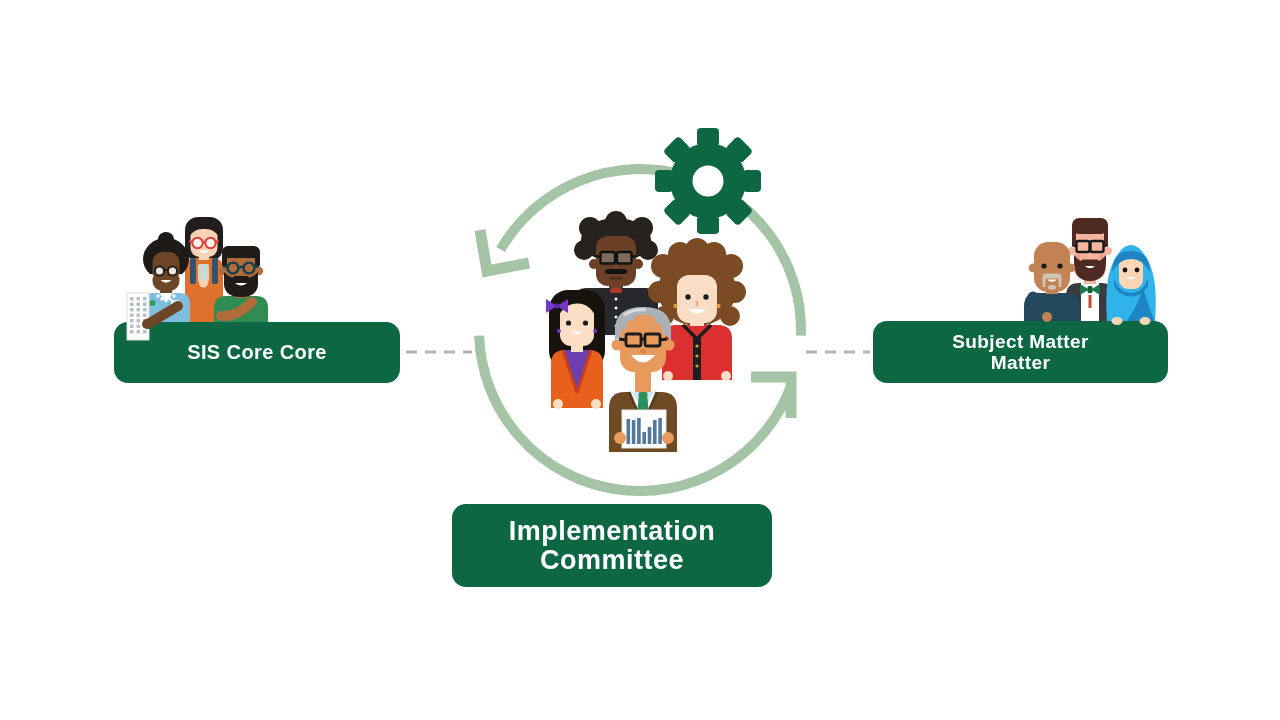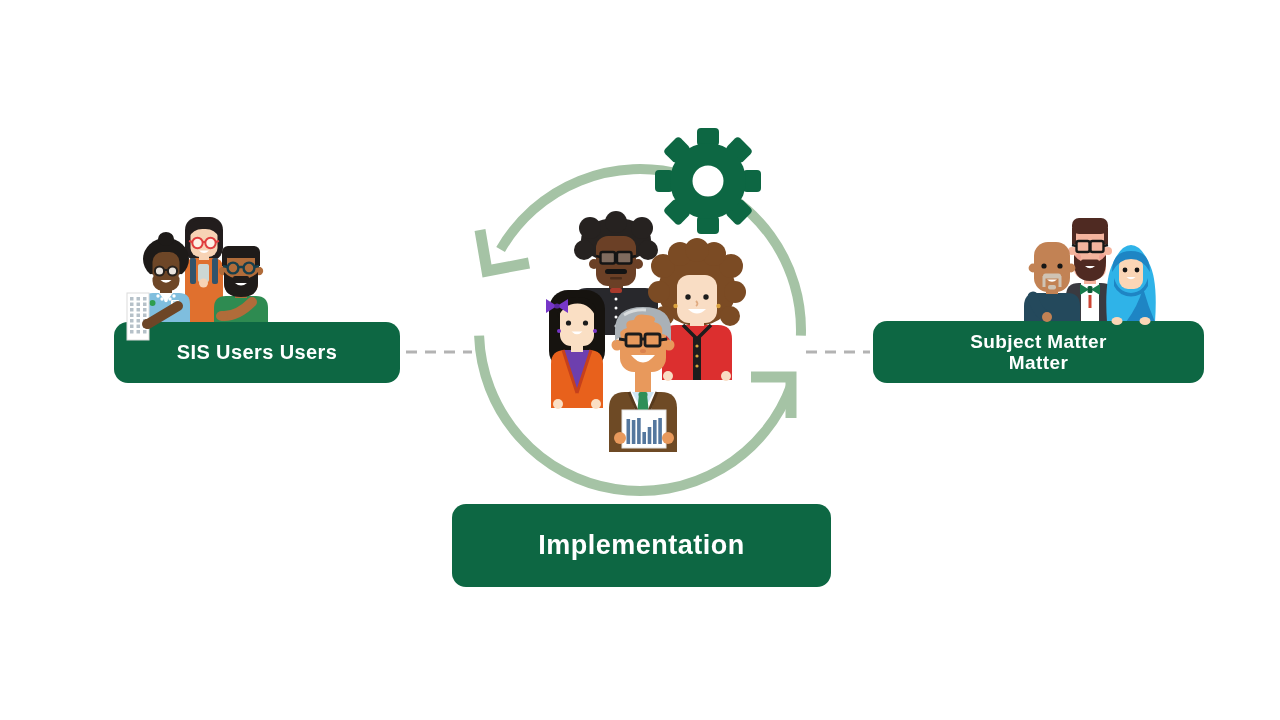--- a/index.html
+++ b/index.html
@@ -18,22 +18,22 @@
   .gfx-top{position:absolute;left:0;top:0;z-index:3;pointer-events:none;}
   .label{
     position:absolute;z-index:2;
     background:var(--primary-green,#0d6743);
     color:var(--label-text,#fff);
     border-radius:14px;
     display:flex;flex-direction:column;align-items:center;justify-content:center;
     font-weight:700;text-align:center;letter-spacing:.4px;
   }
   .label-left{left:114px;top:322px;width:286px;height:61px;font-size:20px;}
-  .label-right{left:873px;top:321px;width:331px;height:62px;font-size:19px;line-height:21px;}
-  .label-center{left:452px;top:504px;width:379px;height:83px;font-size:27px;line-height:29px;letter-spacing:.5px;}
+  .label-right{left:873px;top:321px;width:295px;height:62px;font-size:19px;line-height:21px;}
+  .label-center{left:452px;top:504px;width:320px;height:83px;font-size:27px;line-height:29px;letter-spacing:.5px;}
   .label span{display:block;}
 </style>
 </head>
 <body>
 
 <div class="canvas">
 
   <svg class="gfx" width="1280" height="720" viewBox="0 0 1280 720">
 
     <line x1="406" y1="352" x2="472" y2="352" stroke="#b3b3b3" stroke-width="3" stroke-dasharray="11 8"></line>
@@ -300,30 +300,31 @@
         <path d="M 1114 278 Q 1118 292 1131 293 Q 1144 292 1148 278 L 1148 286 Q 1143 296 1131 296.5 Q 1119 296 1114 286 Z" fill="#1e85c4"></path>
         <path d="M 1143 288 Q 1148 306 1155 322 L 1126 322 Q 1138 306 1143 288 Z" fill="#1e85c4"></path>
         <circle cx="1125" cy="270" r="2.4" fill="#161616"></circle>
         <circle cx="1137" cy="270" r="2.4" fill="#161616"></circle>
         <path d="M 1126.5 277 Q 1131 281.5 1135.5 277 Z" fill="#ffffff"></path>
       </g>
     </g>
   </svg>
 
   <div class="label label-left">
-    <span>SIS Users Users</span>
+    <span>SIS Core Core</span>
   </div>
 
   <div class="label label-right">
     <span>Subject Matter</span>
     <span>Matter</span>
   </div>
 
   <div class="label label-center">
     <span>Implementation</span>
+    <span>Committee</span>
   </div>
 
   <svg class="gfx-top" width="1280" height="720" viewBox="0 0 1280 720">
 
     <g>
       <rect x="127" y="293" width="22" height="47" fill="#ffffff" stroke="#dcdcdc"></rect>
       <g fill="#b6c1c9">
         <rect x="130" y="297" width="3.5" height="3.5"></rect>
           <rect x="136.5" y="297" width="3.5" height="3.5"></rect>
           <rect x="143" y="297" width="3.5" height="3.5"></rect>

